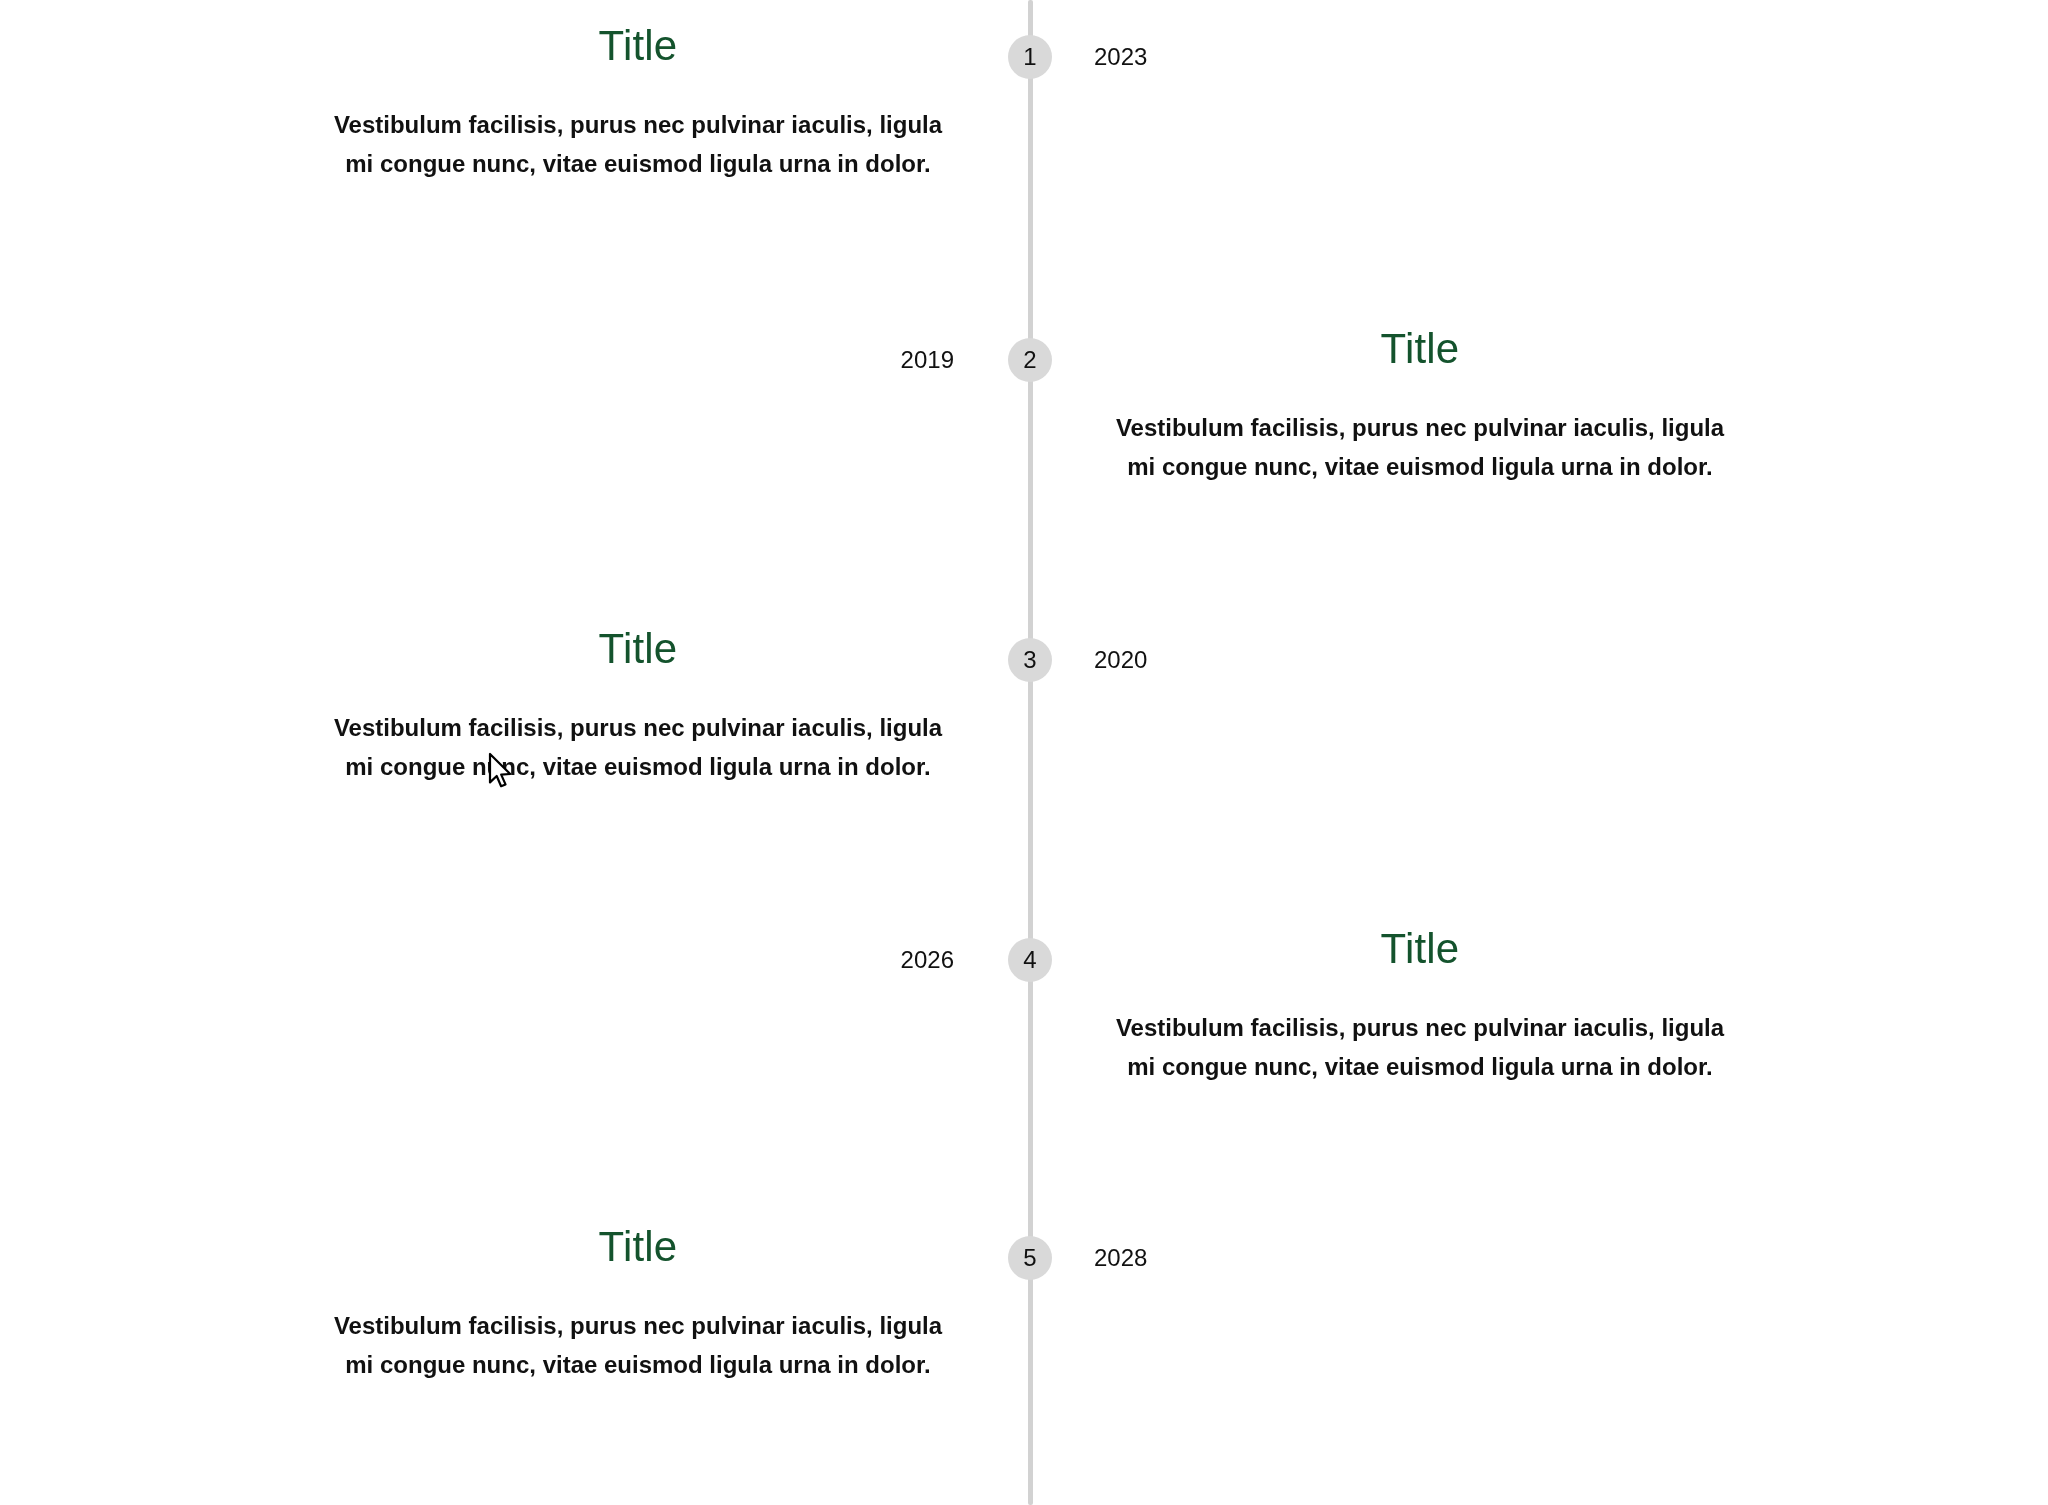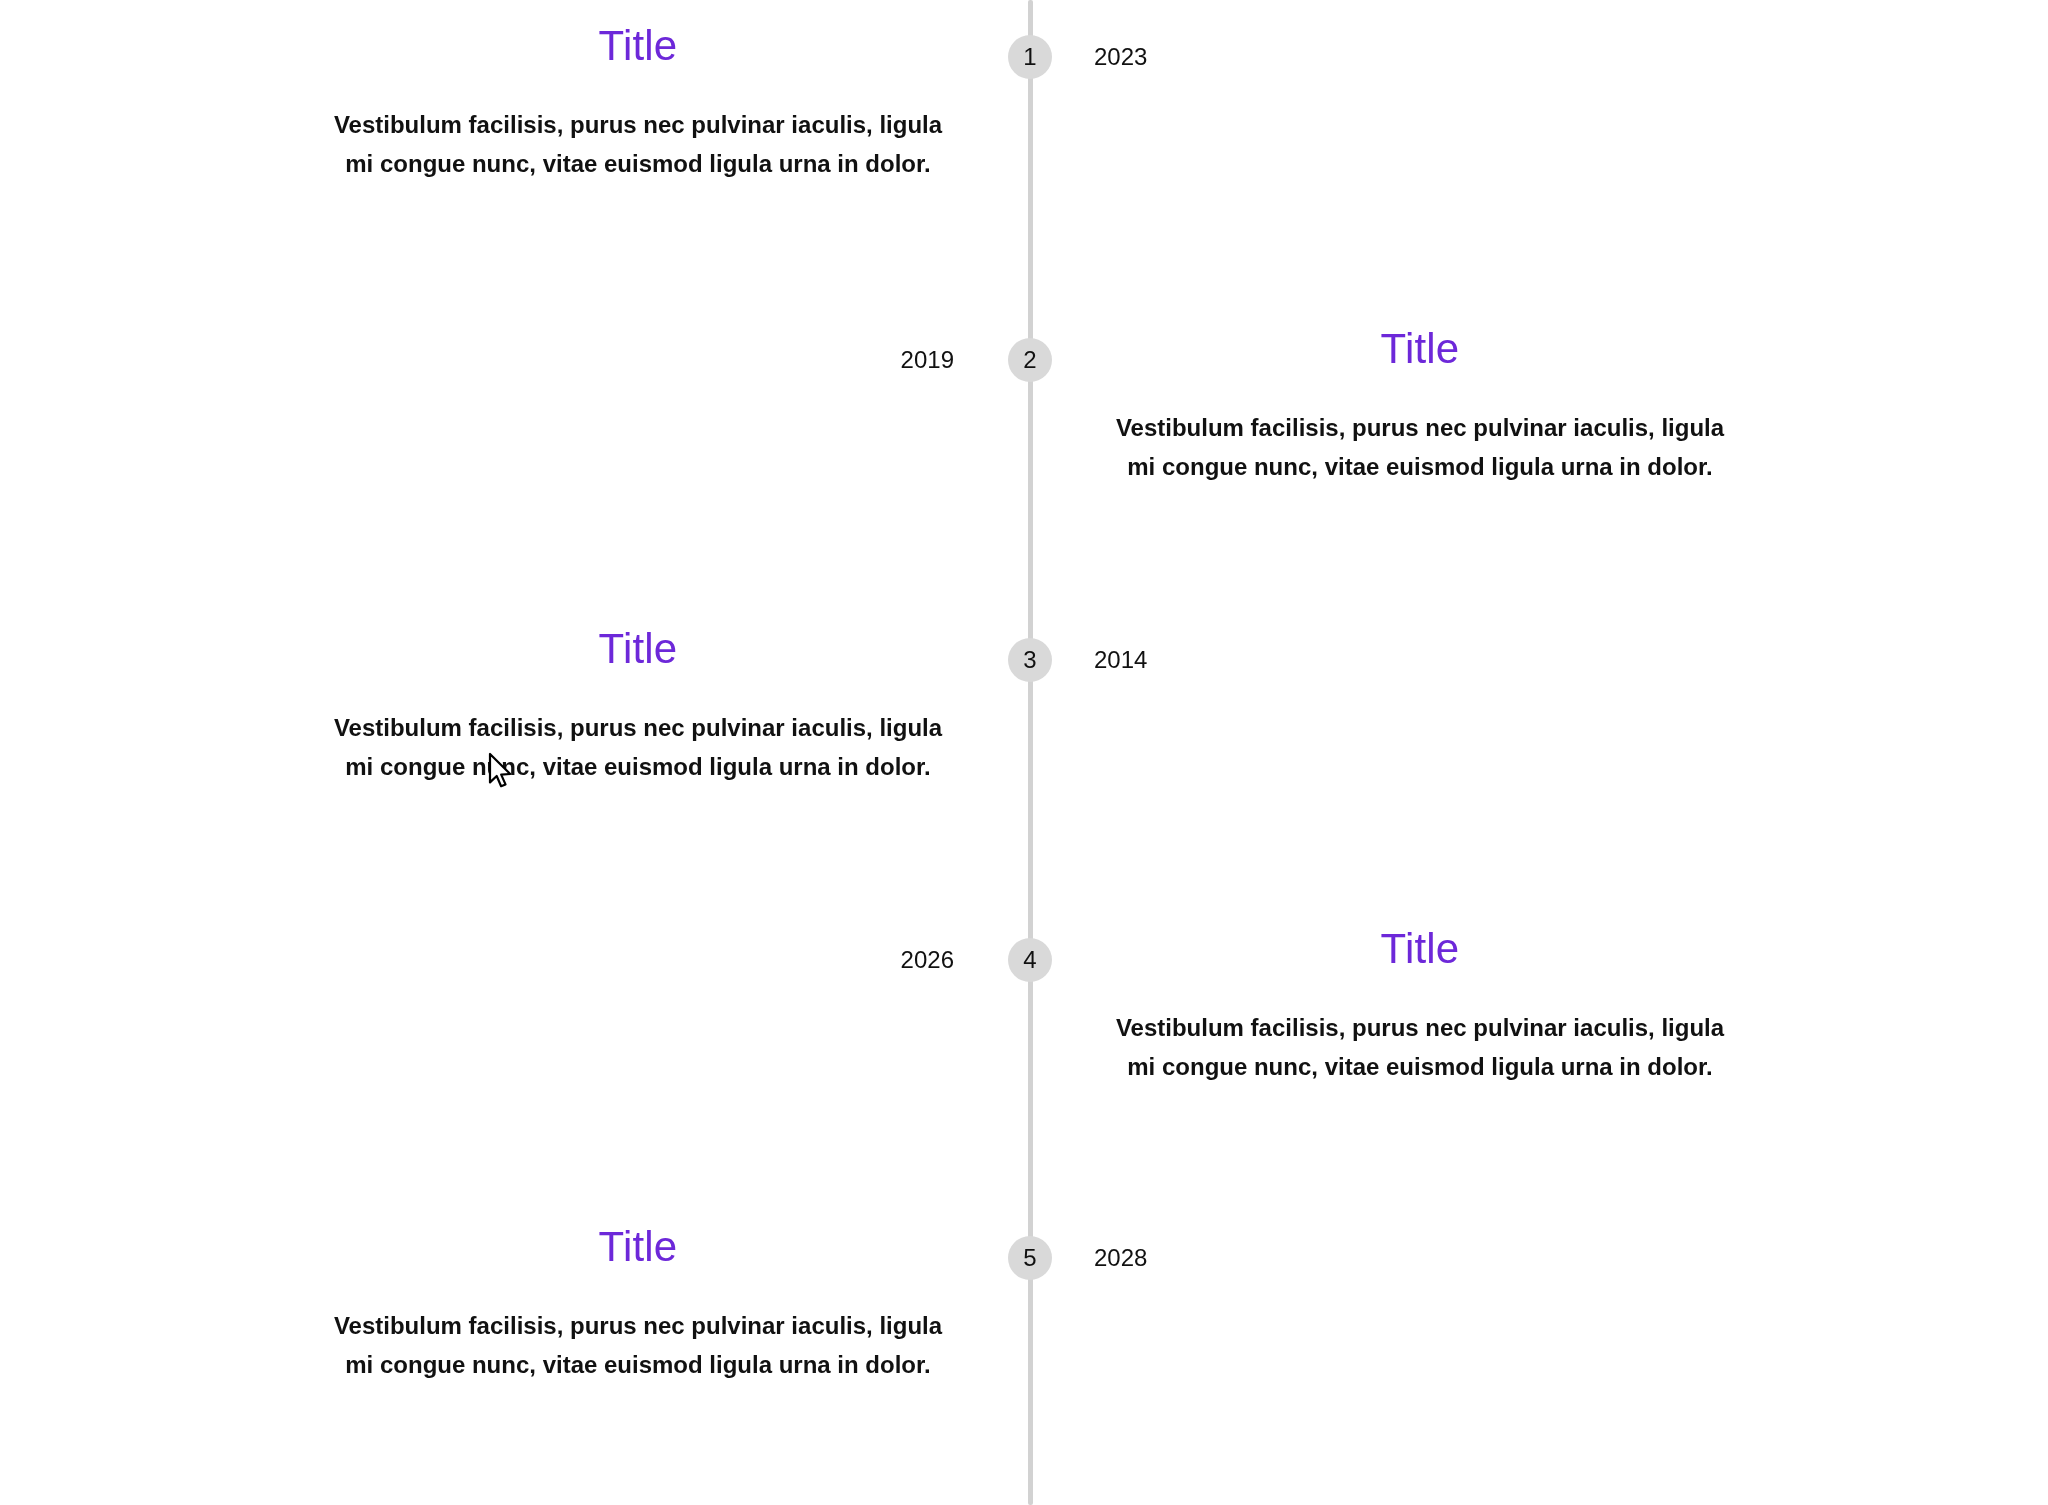--- a/index.html
+++ b/index.html
@@ -81,21 +81,21 @@
   }
   .content.left-side  { left: 318px; }
   .content.right-side { left: 1100px; }
 
   .entry-title {
     margin: 0;
     font-size: 42px;
     font-weight: 400;
     line-height: 1.12;
     letter-spacing: 0.2px;
-    color: #6d28d9;
+    color: #14532d;
   }
 
   .entry-body {
     margin: 0;
     font-size: 24px;
     font-weight: 700;
     line-height: 1.62;
     color: #111111;
   }
 
@@ -132,21 +132,21 @@
     <div class="content right-side" style="top:325px;">
       <h2 class="entry-title">Title</h2>
       <p class="entry-body" style="margin-top:37px;">Vestibulum facilisis, purus nec pulvinar iaculis, ligula mi congue nunc, vitae euismod ligula urna in dolor.</p>
     </div>
   </div>
 
   <div class="entry" style="top:0px;">
     <div class="marker" style="top:638px;">
       <span>3</span>
     </div>
-    <div class="year right-side" style="top:648px;">2014</div>
+    <div class="year right-side" style="top:648px;">2020</div>
     <div class="content left-side" style="top:625px;">
       <h2 class="entry-title">Title</h2>
       <p class="entry-body" style="margin-top:37px;">Vestibulum facilisis, purus nec pulvinar iaculis, ligula mi congue nunc, vitae euismod ligula urna in dolor.</p>
     </div>
   </div>
 
   <div class="entry" style="top:0px;">
     <div class="marker" style="top:938px;">
       <span>4</span>
     </div>

